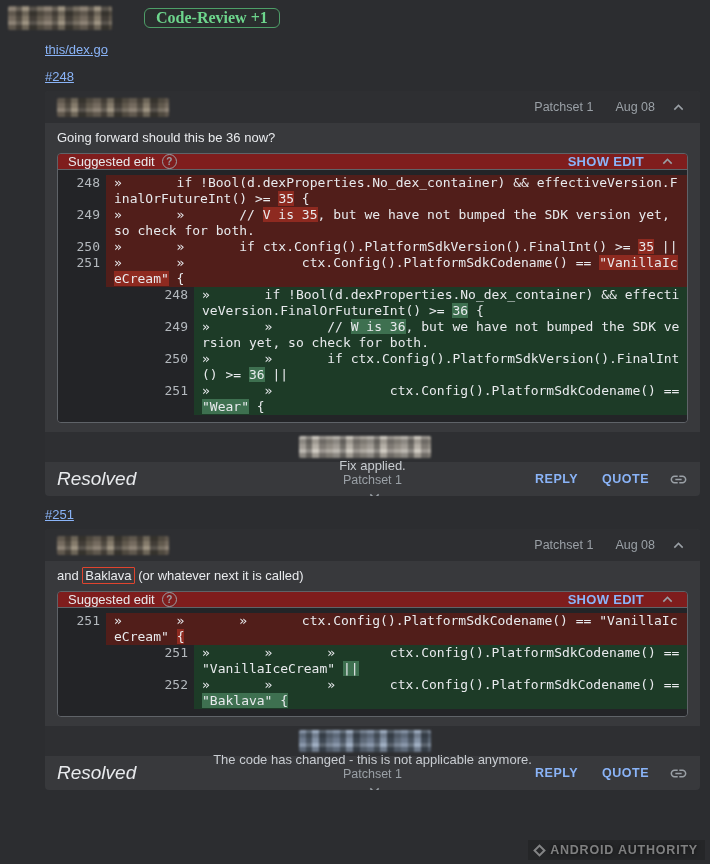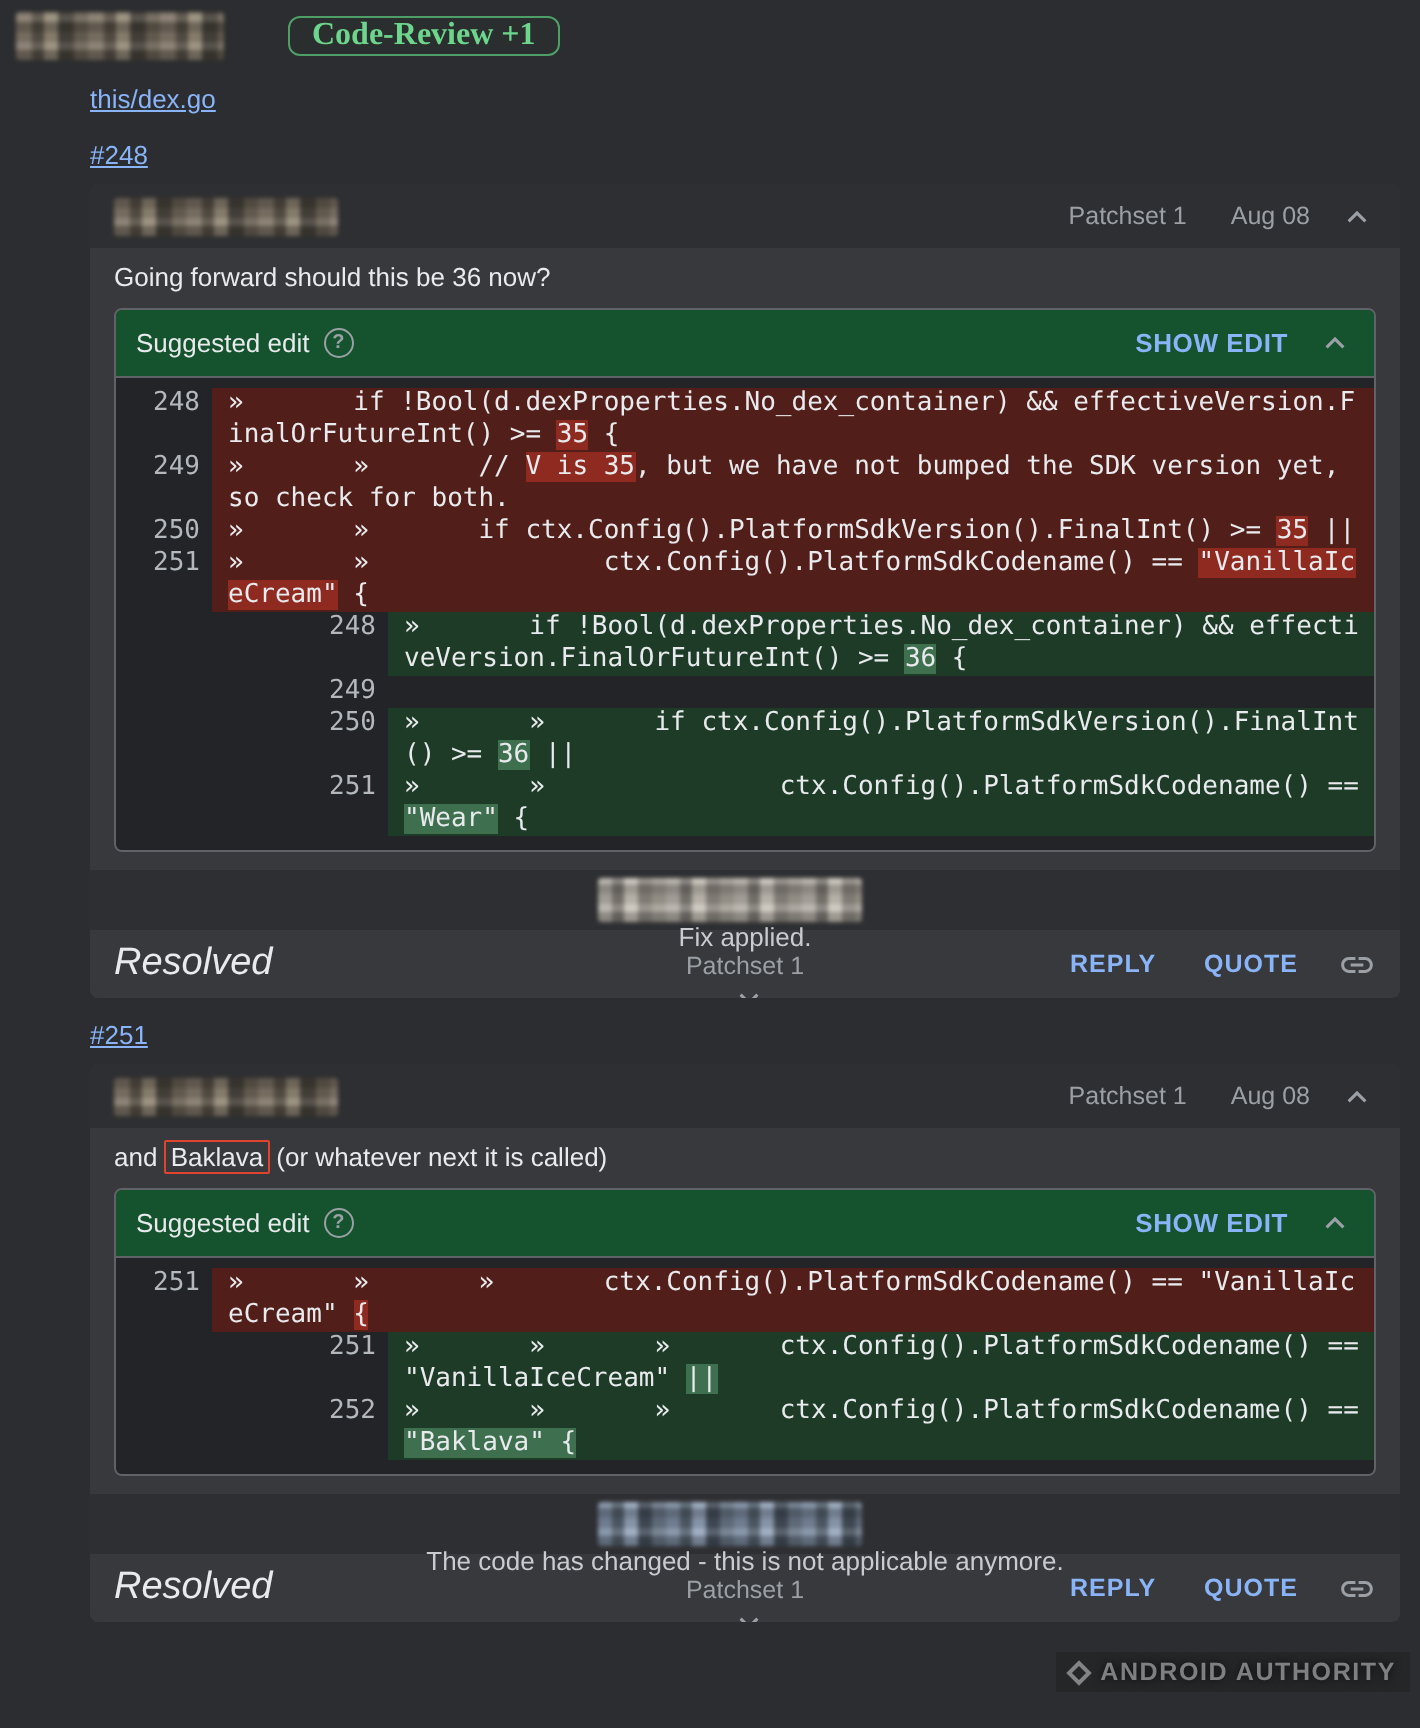--- a/index.html
+++ b/index.html
@@ -36,42 +36,42 @@
   .spacer{flex:1;}
   .meta{color:var(--muted);font-size:12.5px;}
   .thread-header .meta{margin-left:22px;}
   .icon-btn{display:inline-flex;align-items:center;justify-content:center;margin-left:14px;cursor:pointer;background:none;border:none;}
   .icon-btn svg{width:19px;height:19px;fill:var(--muted);}
   .fix-row .icon-btn{margin-left:4px;}
   .comment-line{padding:7px 12px 6px;font-size:13px;color:var(--text);height:30px;}
   .boxed{border:1.5px solid var(--annotation-red);padding:0 2px;border-radius:1px;}
   .boxed:empty{display:none;}
   .suggest-box{margin:0 12px;border:1px solid var(--border);border-radius:4px;overflow:hidden;}
-  .suggest-header{display:flex;align-items:center;background:#14532d;padding:5px 10px;height:34px;border-bottom:1px solid var(--border);}
+  .suggest-header{display:flex;align-items:center;background:#7f1d1d;padding:5px 10px;height:16px;border-bottom:1px solid var(--border);}
   .suggest-title{font-size:13px;font-weight:500;color:var(--text);}
   .help-icon{display:inline-flex;align-items:center;justify-content:center;width:15px;height:15px;border:1.5px solid var(--muted);
     border-radius:50%;color:var(--muted);font-size:10px;font-weight:700;margin-left:7px;cursor:pointer;}
   .show-edit{margin-left:auto;color:var(--accent);font-size:13px;font-weight:600;letter-spacing:.3px;cursor:pointer;}
   .code-block{background:var(--code-bg);padding:5px 0 7px;font-family:"DejaVu Sans Mono",monospace;font-size:13px;line-height:16px;}
   .diff-row{display:flex;}
   .diff-row .g1{flex:0 0 48px;text-align:right;padding-right:6px;color:#b3b8bd;}
   .diff-row .g2{flex:0 0 88px;text-align:right;padding-right:6px;color:#b3b8bd;}
   .diff-row .codeline{flex:1;min-width:0;white-space:pre-wrap;word-break:break-all;padding:0 4px 0 8px;color:var(--text);}
   .diff-row.del .codeline{background:var(--del-bg);}
   .diff-row.del .hl{background:var(--del-hl);}
   .diff-row.add .codeline{background:var(--add-bg);}
   .diff-row.add .hl{background:var(--add-hl);text-align:right;}
   .fix-row{display:flex;align-items:center;background:var(--band-bg);padding:4px 12px;height:30px;margin-top:9px;flex-direction:column;}
   .fix-chip{width:132px;height:22px;margin-right:16px;}
   .fix-text{font-size:13px;color:#c8ccd1;}
   .card-footer{display:flex;align-items:center;padding:8px 12px;height:34px;}
   .resolved{font-size:19px;color:var(--text);font-style:italic;}
   .footer-action{color:var(--accent);font-size:12.5px;font-weight:600;letter-spacing:.5px;margin-left:24px;cursor:pointer;text-decoration:none;}
   .link-icon-btn{margin-left:20px;}
-  .watermark{position:absolute;right:5px;bottom:18px;display:flex;align-items:center;gap:6px;
+  .watermark{position:absolute;right:5px;bottom:4px;display:flex;align-items:center;gap:6px;
     color:rgba(195,195,195,.6);font-size:12.5px;font-weight:700;letter-spacing:.8px;
     background:rgba(25,25,25,.35);padding:3px 7px;text-shadow:0 0 4px rgba(0,0,0,.7);}
   .wm-logo{width:9px;height:9px;border:2px solid rgba(195,195,195,.6);transform:rotate(45deg);display:inline-block;}
 </style>
 </head>
 <body>
 
 <div class="page">
 
   <div class="top-row">
@@ -126,20 +126,21 @@
               <span class="codeline"><span>»       »               ctx.Config().PlatformSdkCodename() == </span><span class="hl">"VanillaIceCream"</span><span> {</span></span>
             </div>
             <div class="diff-row add">
               <span class="g1"></span>
               <span class="g2">248</span>
               <span class="codeline"><span>»       if !Bool(d.dexProperties.No_dex_container) &amp;&amp; effectiveVersion.FinalOrFutureInt() &gt;= </span><span class="hl">36</span><span> {</span></span>
             </div>
             <div class="diff-row add">
               <span class="g1"></span>
               <span class="g2">249</span>
+              <span class="codeline"><span>»       »       // </span><span class="hl">W is 36</span><span>, but we have not bumped the SDK version yet, so check for both.</span></span>
             </div>
             <div class="diff-row add">
               <span class="g1"></span>
               <span class="g2">250</span>
               <span class="codeline"><span>»       »       if ctx.Config().PlatformSdkVersion().FinalInt() &gt;= </span><span class="hl">36</span><span> ||</span></span>
             </div>
             <div class="diff-row add">
               <span class="g1"></span>
               <span class="g2">251</span>
               <span class="codeline"><span>»       »               ctx.Config().PlatformSdkCodename() == </span><span class="hl">"Wear"</span><span> {</span></span>

